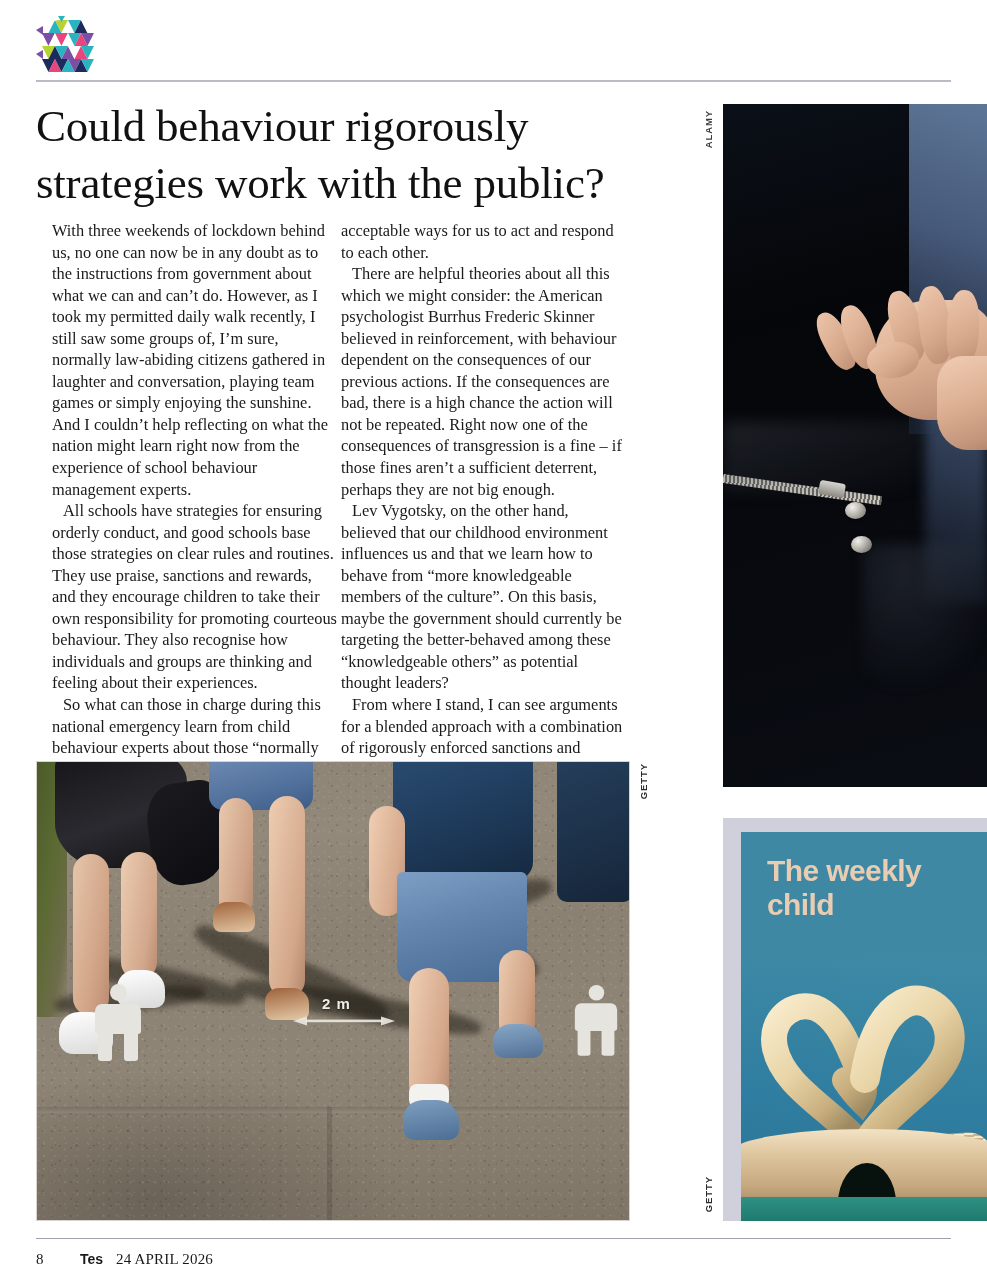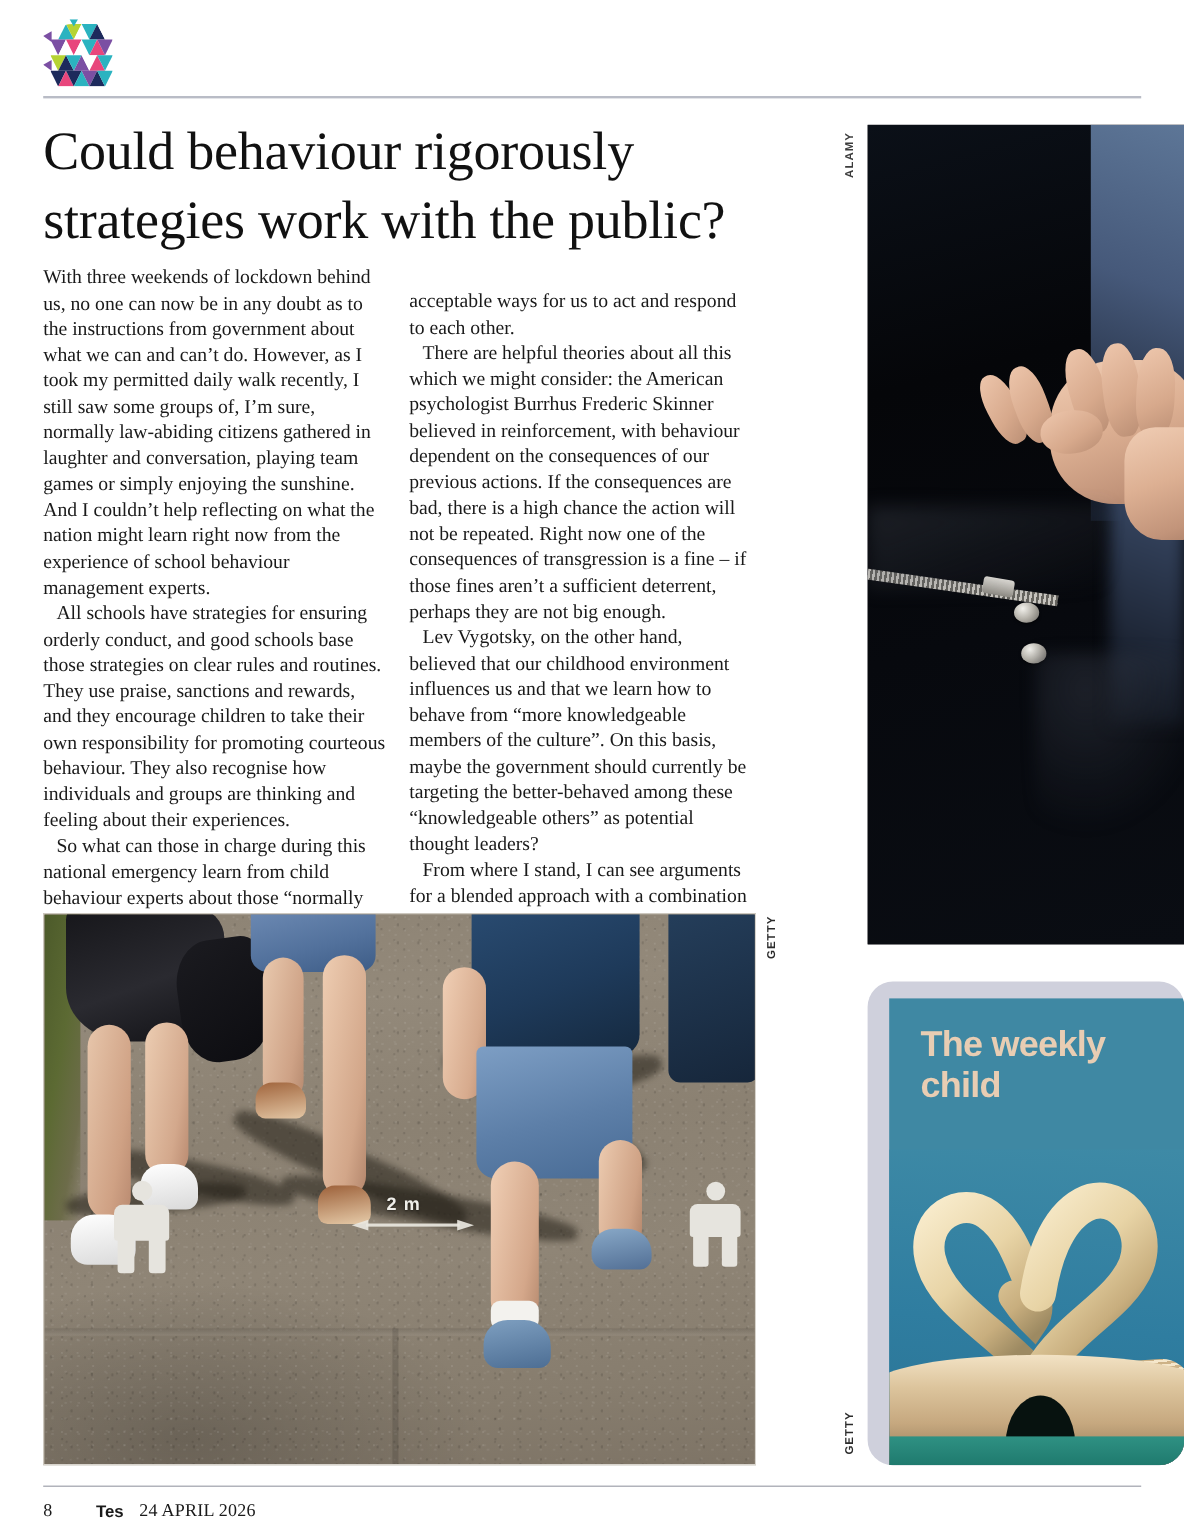--- a/index.html
+++ b/index.html
@@ -68,22 +68,22 @@
   
   .col {
     position: absolute;
     top: 220px;
     width: 287px;
     font-size: 16.4px;
     line-height: 21.55px;
     text-align: left;
     color: #1a1a1a;
   }
-  #col-1 { left: 36px; }
-  #col-2 { left: 341px; margin-top: 20px; }
+  #col-1 { left: 52px; }
+  #col-2 { left: 341px; }
   .col p {
     margin: 0;
     text-indent: 0;
   }
   .col p.indent { text-indent: 11px; }
   .col p.byline {
     font-style: italic;
     font-size: 15.6px;
     line-height: 21.2px;
   }
@@ -239,21 +239,20 @@
   #promo {
     position: absolute;
     left: 723px;
     top: 818px;
     width: 264px;
     height: 403px;
     background: #cfd0dc;
     box-sizing: border-box;
     padding: 14px 0 0 18px;
     overflow: hidden;
-    border-radius: 21px;
   }
   #promo-inner {
     position: relative;
     width: 246px;
     height: 389px;
     background: #3f88a3;
     overflow: hidden;
   }
   #promo-title {
     position: absolute;

